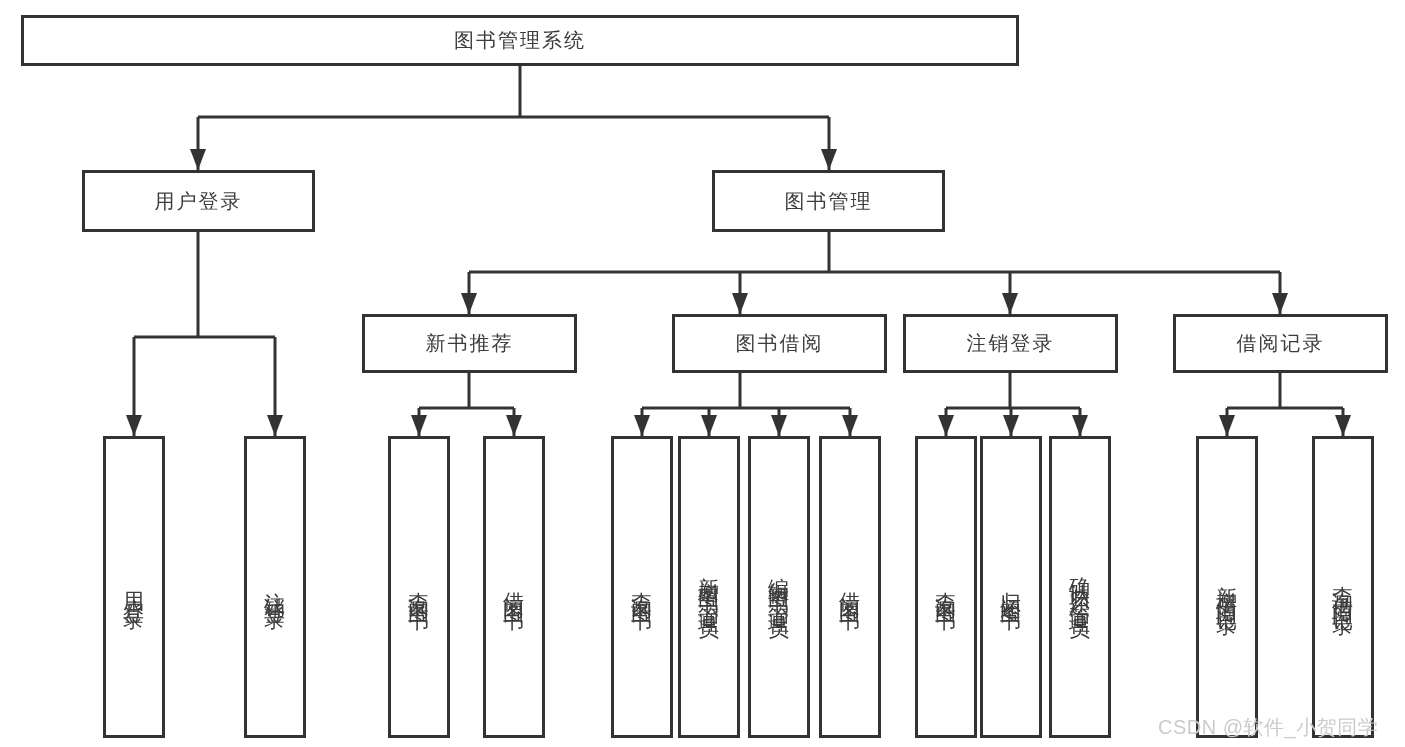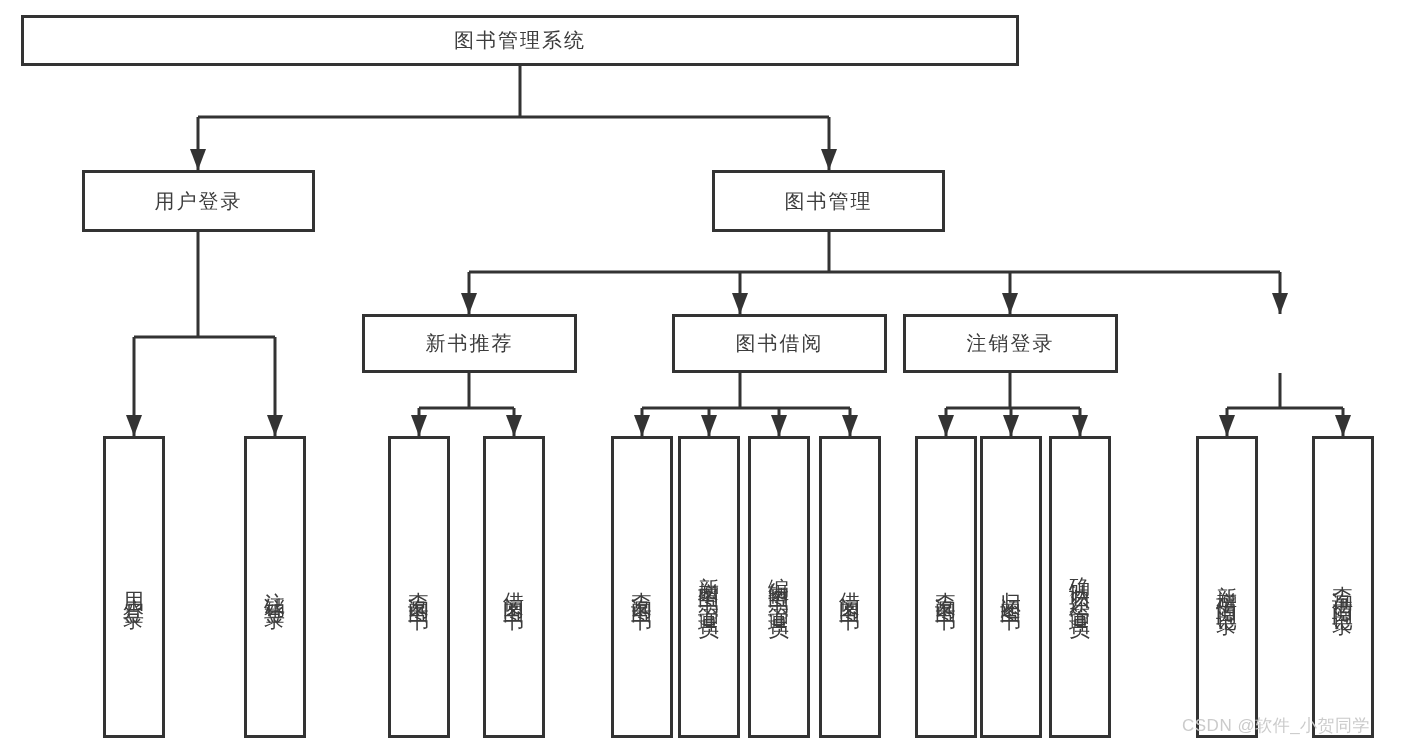--- a/index.html
+++ b/index.html
@@ -51,24 +51,23 @@
     font-size: 21px;
     letter-spacing: 6px;
     line-height: 1;
   }
   .watermark {
     position: absolute;
     left: 1158px;
     top: 714px;
     z-index: 5;
     color: #cbcbcb;
-    font-size: 17px;
+    font-size: 20px;
     letter-spacing: 0.5px;
     white-space: nowrap;
-    margin-left: 24px;
   }
 </style>
 </head>
 <body>
 
 <div class="stage">
 
   <svg class="wires" width="1405" height="747" viewBox="0 0 1405 747">
     <defs>
       <marker id="arrowhead" markerUnits="userSpaceOnUse" markerWidth="22" markerHeight="16" refX="21" refY="8" orient="auto">
@@ -110,20 +109,21 @@
   </svg>
 
   <div class="box hbox root">图书管理系统</div>
 
   <div class="box hbox b2" style="left:82px;">用户登录</div>
   <div class="box hbox b2" style="left:712px;font-family:Liberation Mono, monospace;">图书管理</div>
 
   <div class="box hbox b3" style="left:362px;">新书推荐</div>
   <div class="box hbox b3" style="left:632px;margin-left:40px;">图书借阅</div>
   <div class="box hbox b3" style="left:903px;">注销登录</div>
+  <div class="box hbox b3" style="left:1173px;">借阅记录</div>
 
   <div class="box leaf" style="left:103px;">用户登录</div>
   <div class="box leaf" style="left:244px;">注销登录</div>
   <div class="box leaf" style="left:388px;">查询图书</div>
   <div class="box leaf" style="left:483px;">借阅图书</div>
   <div class="box leaf" style="left:611px;">查询图书</div>
   <div class="box leaf" style="left:678px;">新增图书（管理员）</div>
   <div class="box leaf" style="left:748px;">编辑图书（管理员）</div>
   <div class="box leaf" style="left:819px;">借阅图书</div>
   <div class="box leaf" style="left:915px;">查询图书</div>

